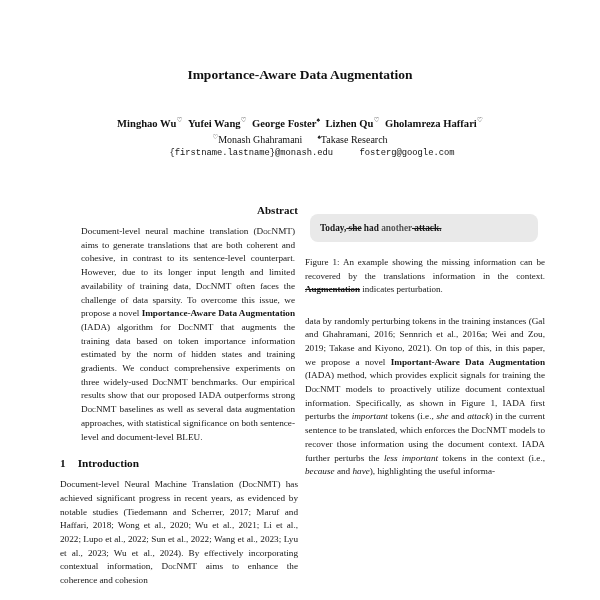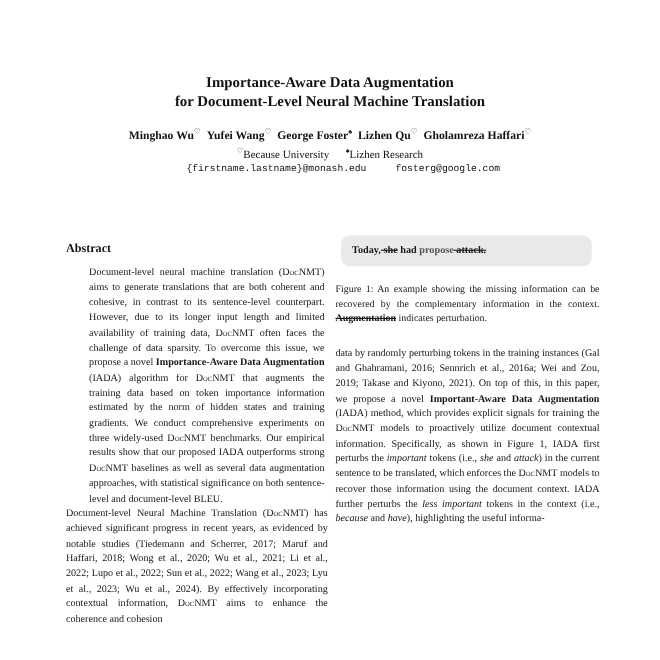--- a/index.html
+++ b/index.html
@@ -19,21 +19,21 @@
     font-family:"Liberation Mono","DejaVu Sans Mono",monospace;font-size:8.8px;color:#111;}
 
   
   .col-left{left:60px;top:204px;width:238px;}
   .col-right{left:305px;top:208px;width:240px;}
   .body-text{
     font-size:9.2px;line-height:13.7px;text-align:justify;
     color:#161616;margin:0;
   }
   .abstract-heading{
-    text-align:left;font-weight:700;font-size:11px;margin:16px 0 9px 0;color:#111;
+    text-align:right;font-weight:700;font-size:11px;margin:0 0 9px 0;color:#111;
   }
   .abstract-body{padding:0 3px 0 21px;}
   .section-heading{
     font-weight:700;font-size:11.3px;margin:13px 0 9px 0;color:#111;
   }
   .section-number{display:inline-block;margin-right:12px;}
 
   
   .fig-label{
     font-weight:700;font-size:9.5px;margin:0 0 0 11px;color:#111;
@@ -57,34 +57,36 @@
   .s-strikeb{font-weight:700;text-decoration:line-through;text-decoration-thickness:1.4px;}
   .s-sup{vertical-align:super;font-size:65%;}
   .s-g1{color:#9a9a9a;}
   .s-g2{color:#555555;}
 </style>
 </head>
 <body>
 
 <div class="abs title-block">
   <div class="title-line">Importance-Aware Data Augmentation</div>
-  <div class="title-line">for Document-Level Neural Machine Translation</div>
 </div>
 
 <div class="abs authors-line"><span class="s-b">Minghao Wu</span><span class="s-sup">♡</span><span>&nbsp;&nbsp;</span><span class="s-b">Yufei Wang</span><span class="s-sup">♡</span><span>&nbsp;&nbsp;</span><span class="s-b">George Foster</span><span class="s-sup">♠</span><span>&nbsp;&nbsp;</span><span class="s-b">Lizhen Qu</span><span class="s-sup">♡</span><span>&nbsp;&nbsp;</span><span class="s-b">Gholamreza Haffari</span><span class="s-sup">♡</span></div>
-<div class="abs affil-line"><span class="s-sup">♡</span><span>Because University</span><span>&nbsp;&nbsp;&nbsp;&nbsp;&nbsp;&nbsp;</span><span class="s-sup">♠</span><span>Lizhen Research</span></div>
+<div class="abs affil-line"><span class="s-sup">♡</span><span>Monash Ghahramani</span><span>&nbsp;&nbsp;&nbsp;&nbsp;&nbsp;&nbsp;</span><span class="s-sup">♠</span><span>Takase Research</span></div>
 <div class="abs email-line"><span>{firstname.lastname}@monash.edu</span><span>&nbsp;&nbsp;&nbsp;&nbsp;&nbsp;</span><span>fosterg@google.com</span></div>
 
 <div class="abs col-left">
   <div class="abstract-heading">Abstract</div>
   <p class="body-text abstract-body"><span>Document-level neural machine translation (</span><span class="s-sc">DocNMT</span><span>) aims to generate translations that are both coherent and cohesive, in contrast to its sentence-level counterpart. However, due to its longer input length and limited availability of training data, </span><span class="s-sc">DocNMT</span><span> often faces the challenge of data sparsity. To overcome this issue, we propose a novel </span><span class="s-b">Importance-Aware Data Augmentation</span><span> (IADA) algorithm for </span><span class="s-sc">DocNMT</span><span> that augments the training data based on token importance information estimated by the norm of hidden states and training gradients. We conduct comprehensive experiments on three widely-used </span><span class="s-sc">DocNMT</span><span> benchmarks. Our empirical results show that our proposed IADA outperforms strong </span><span class="s-sc">DocNMT</span><span> baselines as well as several data augmentation approaches, with statistical significance on both sentence-level and document-level BLEU.</span></p>
 
+  <div class="section-heading">
+    <span class="section-number">1</span><span>Introduction</span>
+  </div>
   <p class="body-text"><span>Document-level Neural Machine Translation (</span><span class="s-sc">DocNMT</span><span>) has achieved significant progress in recent years, as evidenced by notable studies (Tiedemann and Scherrer, 2017; Maruf and Haffari, 2018; Wong et al., 2020; Wu et al., 2021; Li et al., 2022; Lupo et al., 2022; Sun et al., 2022; Wang et al., 2023; Lyu et al., 2023; Wu et al., 2024). By effectively incorporating contextual information, </span><span class="s-sc">DocNMT</span><span> aims to enhance the coherence and cohesion</span></p>
 </div>
 
 <div class="abs col-right">
 
-  <div class="fig-box"><span>Today,</span><span class="s-strike"> she</span><span> had</span><span class="s-g2"> propose</span><span class="s-strike"> attack.</span></div>
+  <div class="fig-box"><span>Today,</span><span class="s-strike"> she</span><span> had</span><span class="s-g2"> another</span><span class="s-strike"> attack.</span></div>
 
-  <p class="fig-caption"><span>Figure 1: An example showing the missing information can be recovered by the complementary information in the context. </span><span class="s-strikeb">Augmentation</span><span> indicates perturbation.</span></p>
+  <p class="fig-caption"><span>Figure 1: An example showing the missing information can be recovered by the translations information in the context. </span><span class="s-strikeb">Augmentation</span><span> indicates perturbation.</span></p>
 
   <p class="body-text right-body"><span>data by randomly perturbing tokens in the training instances (Gal and Ghahramani, 2016; Sennrich et al., 2016a; Wei and Zou, 2019; Takase and Kiyono, 2021). On top of this, in this paper, we propose a novel </span><span class="s-b">Important-Aware Data Augmentation</span><span> (IADA) method, which provides explicit signals for training the </span><span class="s-sc">DocNMT</span><span> models to proactively utilize document contextual information. Specifically, as shown in Figure 1, IADA first perturbs the </span><span class="s-i">important</span><span> tokens (i.e., </span><span class="s-i">she</span><span> and </span><span class="s-i">attack</span><span>) in the current sentence to be translated, which enforces the </span><span class="s-sc">DocNMT</span><span> models to recover those information using the document context. IADA further perturbs the </span><span class="s-i">less important</span><span> tokens in the context (i.e., </span><span class="s-i">because</span><span> and </span><span class="s-i">have</span><span>), highlighting the useful informa-</span></p>
 </div>
 
 </body></html>

